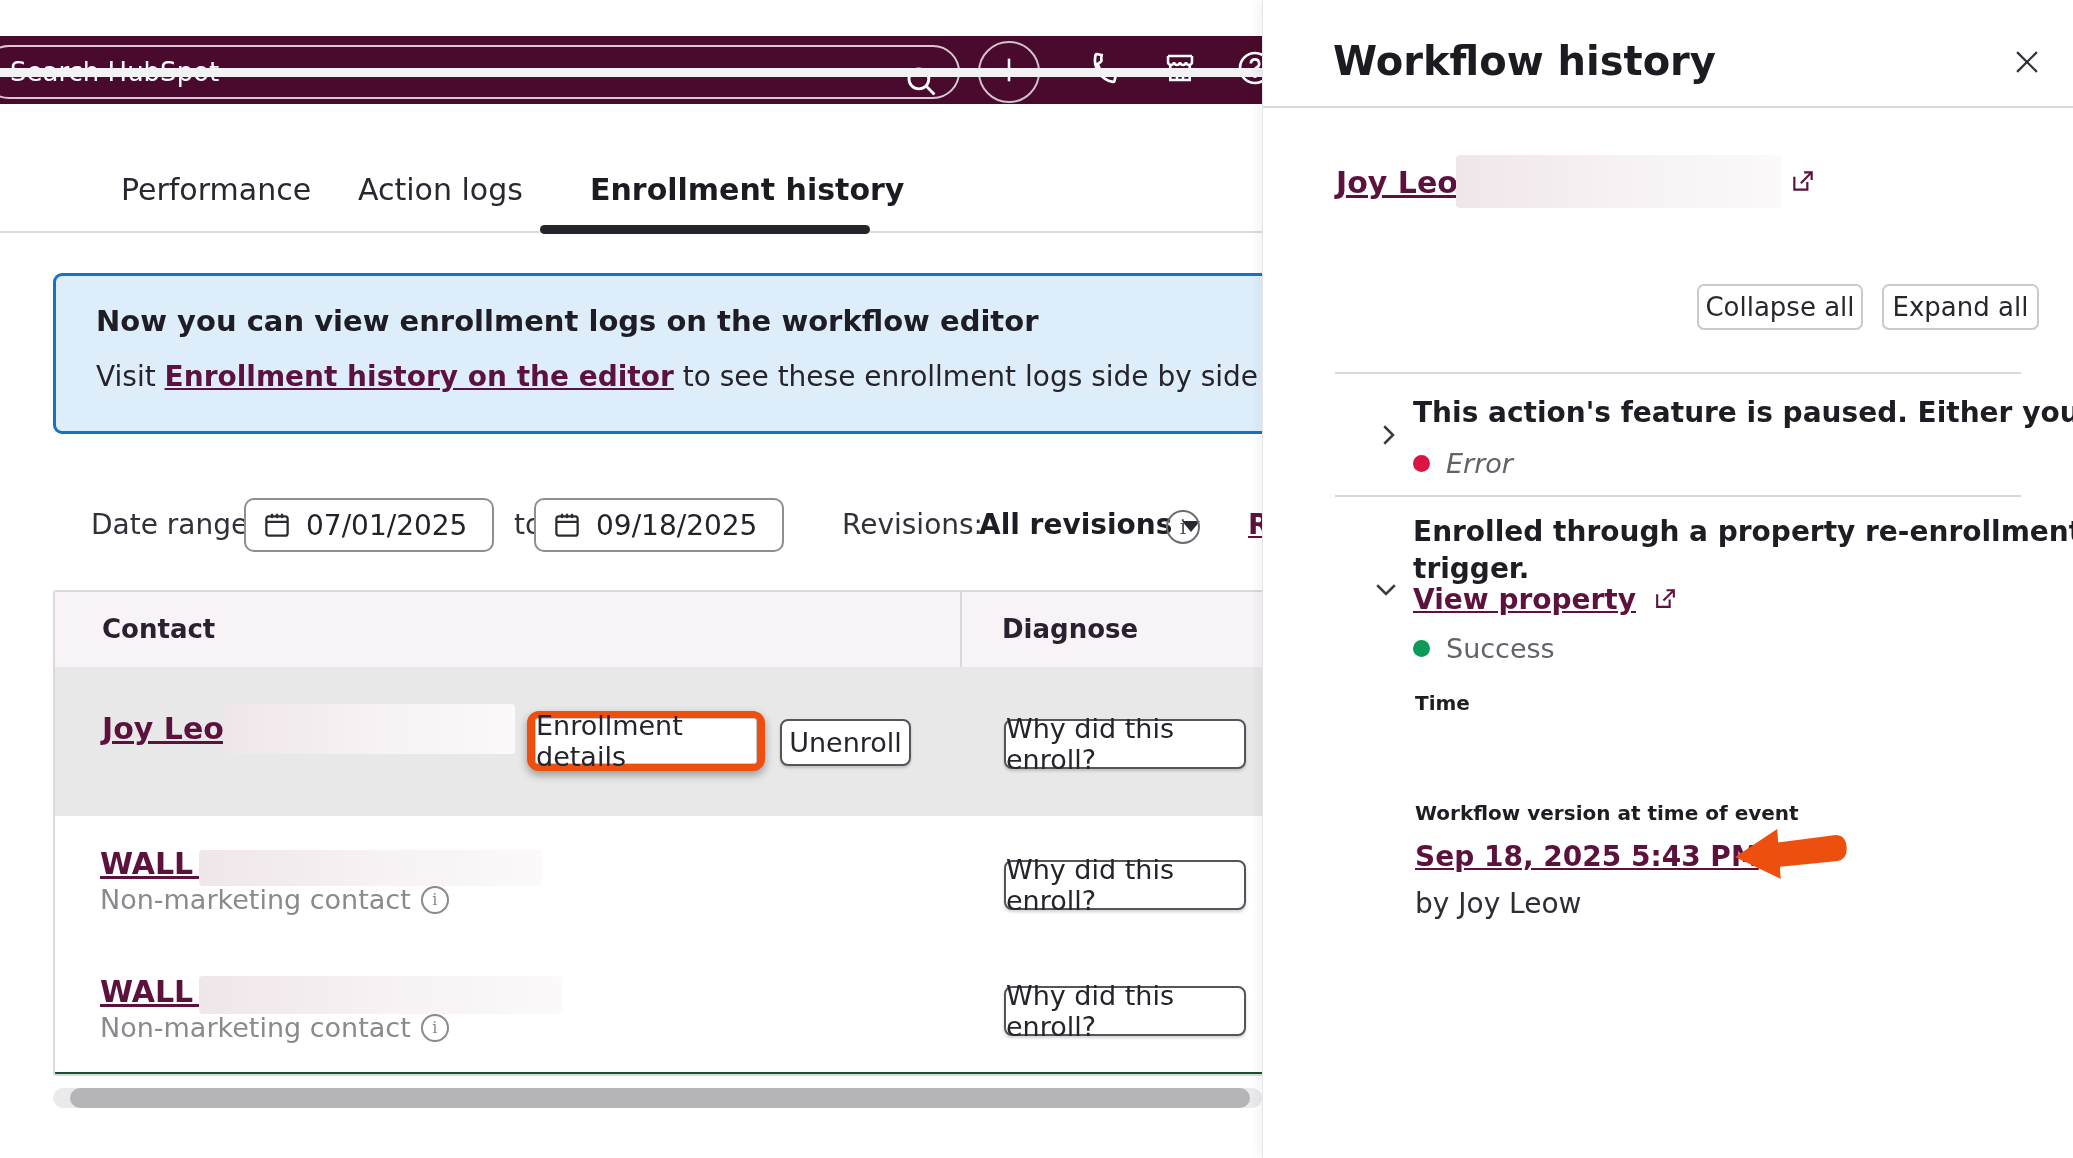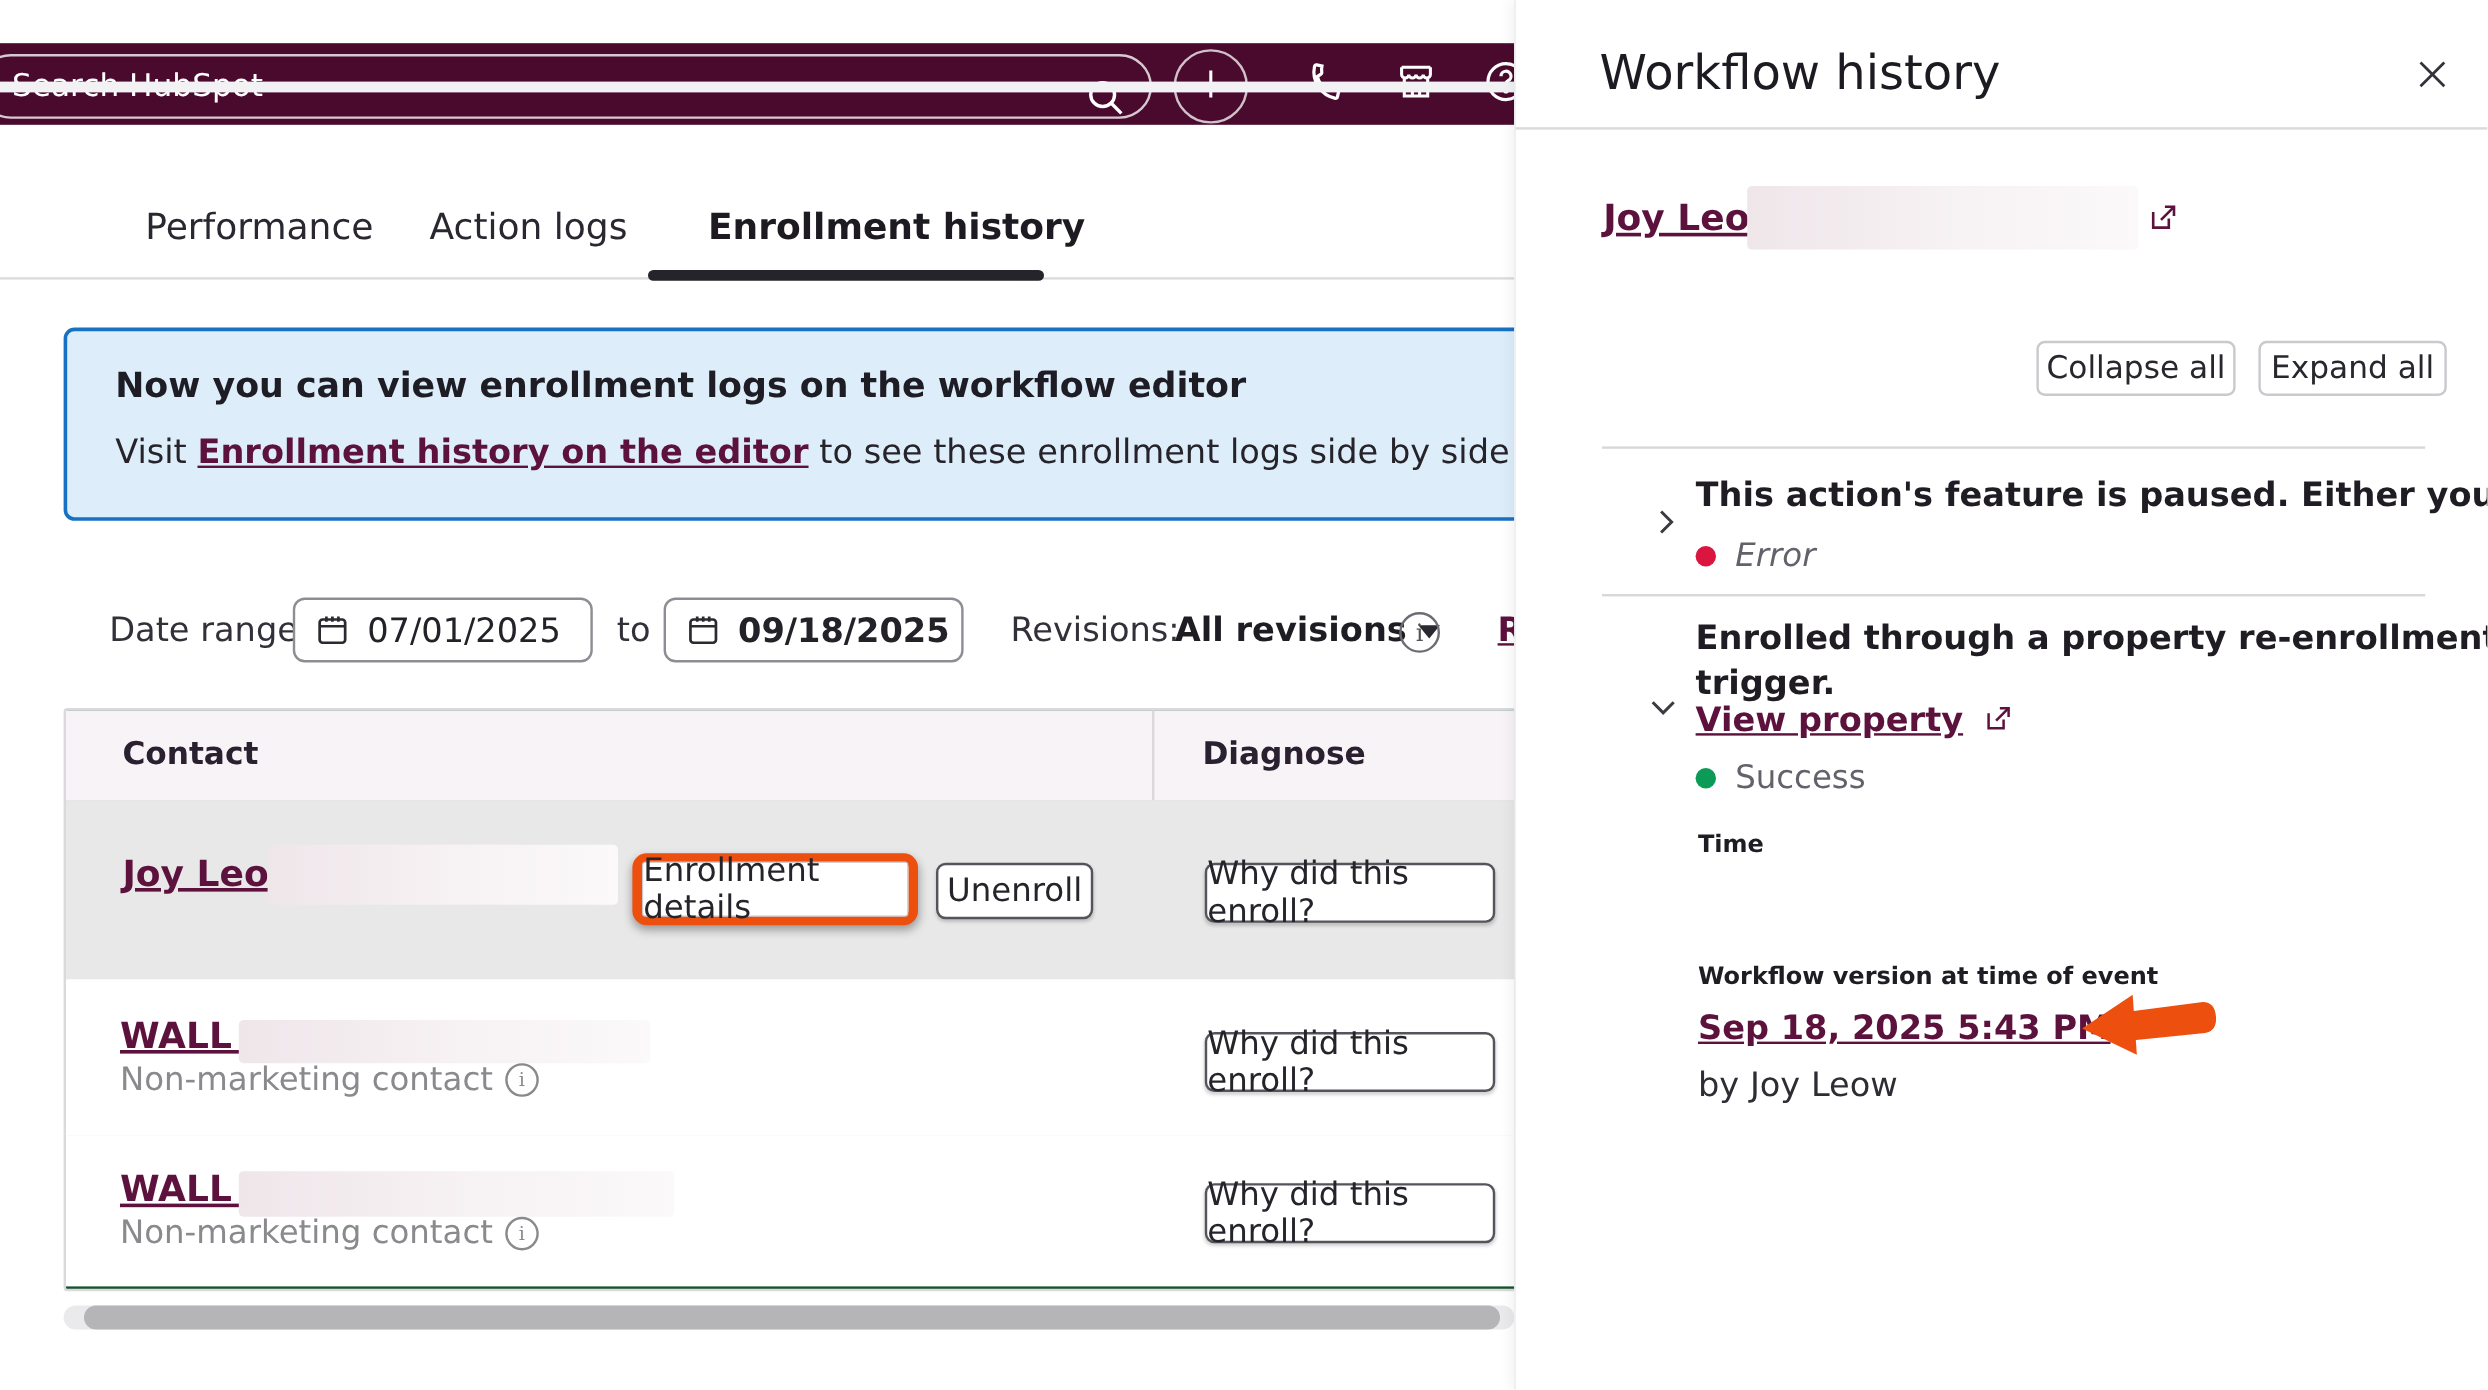--- a/index.html
+++ b/index.html
@@ -62,21 +62,21 @@
                box-shadow:0 4px 8px rgba(0,0,0,.35);display:flex;align-items:center;justify-content:center;}
   .ring-btn{border:1px solid #c9c9ce;border-radius:3px;width:100%;height:100%;display:flex;align-items:center;
             justify-content:center;font-size:27px;color:#26242b;background:#fff;cursor:pointer;}
 
   .hscroll-track{position:absolute;left:53px;top:1088px;width:1209px;height:20px;background:#eaeaec;border-radius:10px;}
   .hscroll-thumb{position:absolute;left:70px;top:1088px;width:1180px;height:20px;background:#b5b5b8;border-radius:10px;cursor:grab;}
 
   
   .panel{position:absolute;left:1262px;top:0;width:811px;height:1158px;background:#fff;border-left:1px solid #e6e6e9;
          box-shadow:-4px 0 10px rgba(0,0,0,.05);}
-  .panel-title{position:absolute;left:70px;top:38px;font-size:40px;font-weight:normal;color:#1d1a21;}
+  .panel-title{position:absolute;left:70px;top:38px;font-size:40px;font-weight:bold;color:#1d1a21;}
   .panel-head-divider{position:absolute;left:0;top:106px;width:811px;height:2px;background:#dadadd;}
   .panel-close{position:absolute;left:744px;top:42px;width:40px;height:40px;display:flex;align-items:center;
                justify-content:center;color:#33323a;cursor:pointer;}
   .panel-contact{position:absolute;left:73px;top:165px;font-size:30px;}
   .panel-btn{position:absolute;top:284px;height:42px;background:#fff;border:2px solid #c9c9ce;border-radius:7px;
              font-size:26px;color:#29272e;display:flex;align-items:center;justify-content:center;cursor:pointer;}
   .ev-divider{position:absolute;left:72px;width:686px;height:2px;background:#d8d8db;}
   .ev-title{font-size:28px;font-weight:bold;color:#1f1c23;line-height:37px;white-space:nowrap;}
   .status{position:absolute;display:flex;align-items:center;gap:16px;font-size:27px;color:#62626a;}
   .dot{width:17px;height:17px;border-radius:50%;}
@@ -158,21 +158,21 @@
             <rect x="3.5" y="5" width="17" height="15.5" rx="2"></rect>
             <line x1="3.5" y1="9.5" x2="20.5" y2="9.5"></line>
             <line x1="8" y1="3" x2="8" y2="6.5"></line>
             <line x1="12" y1="3" x2="12" y2="6.5"></line>
             <line x1="16" y1="3" x2="16" y2="6.5"></line>
           </svg>
       </span>
       <span>07/01/2025</span>
     </div>
     <span class="abs filters-label" style="left:514px;top:508px;">to</span>
-    <div class="date-input" style="left:553px;width:246px;font-weight:bold;">
+    <div class="date-input" style="left:534px;width:246px;">
       <span class="cal-ico">
         <svg width="30" height="30" viewBox="0 0 24 24" fill="none" stroke="#2b2a30" stroke-width="1.8">
             <rect x="3.5" y="5" width="17" height="15.5" rx="2"></rect>
             <line x1="3.5" y1="9.5" x2="20.5" y2="9.5"></line>
             <line x1="8" y1="3" x2="8" y2="6.5"></line>
             <line x1="12" y1="3" x2="12" y2="6.5"></line>
             <line x1="16" y1="3" x2="16" y2="6.5"></line>
           </svg>
       </span>
       <span>09/18/2025</span>

